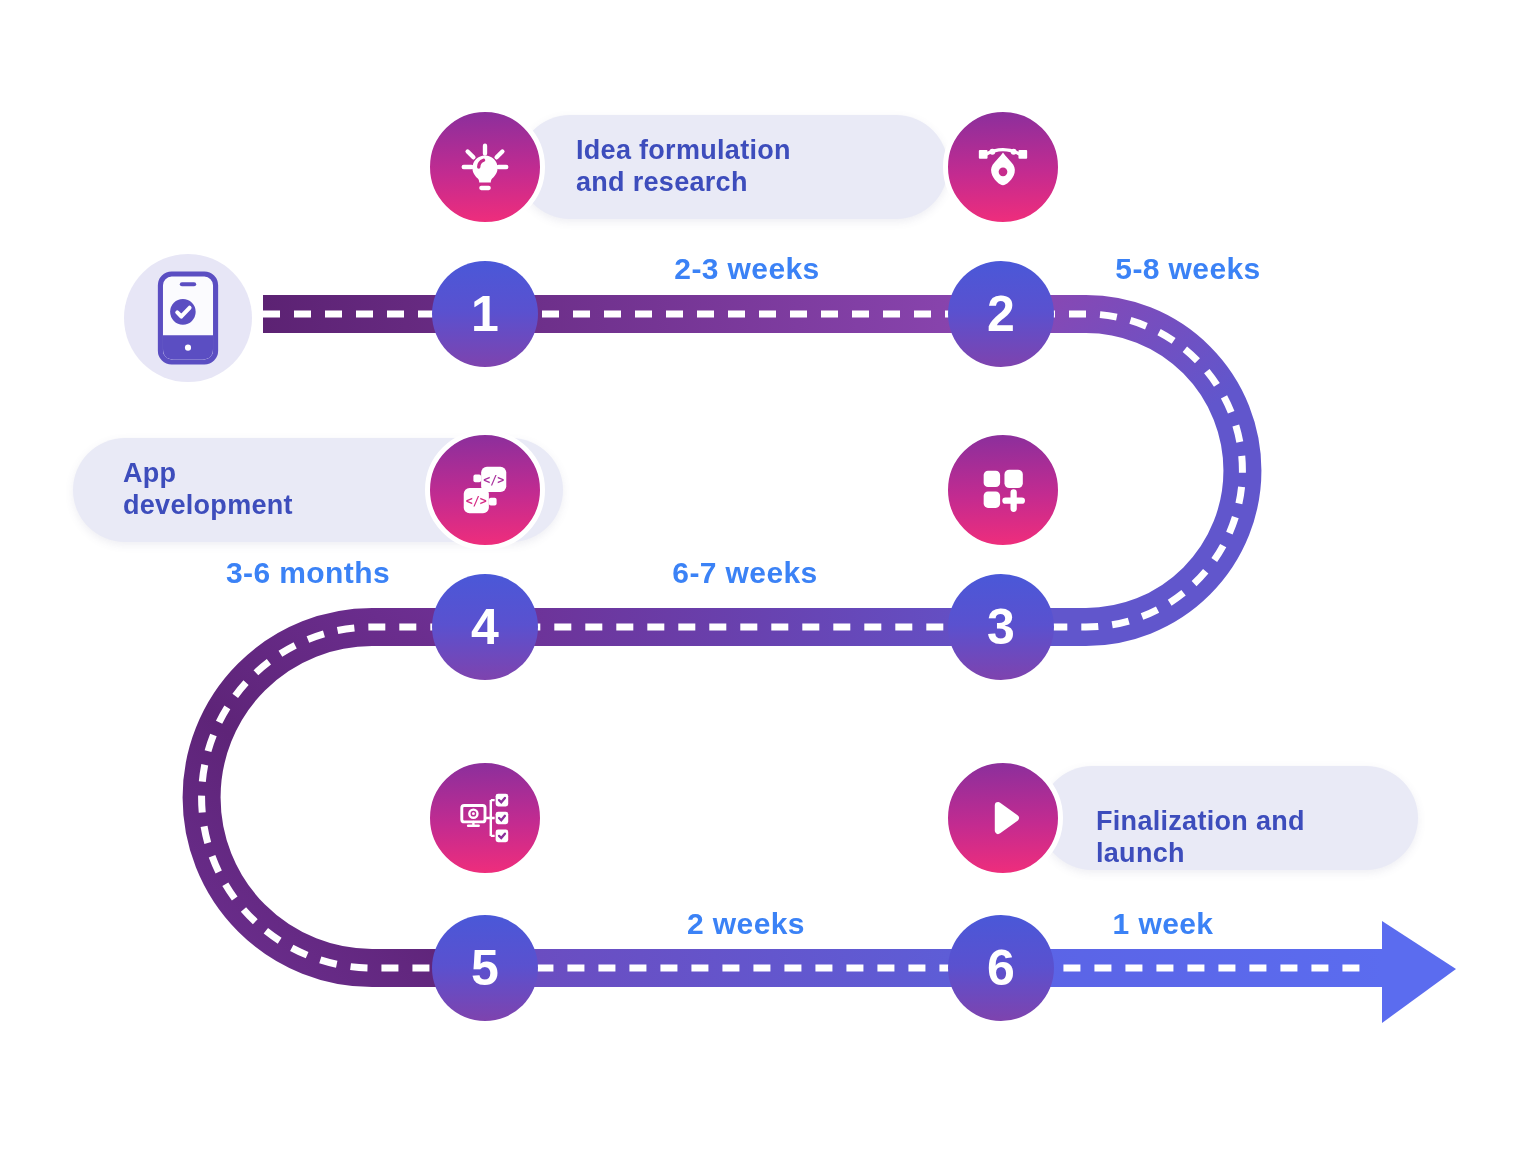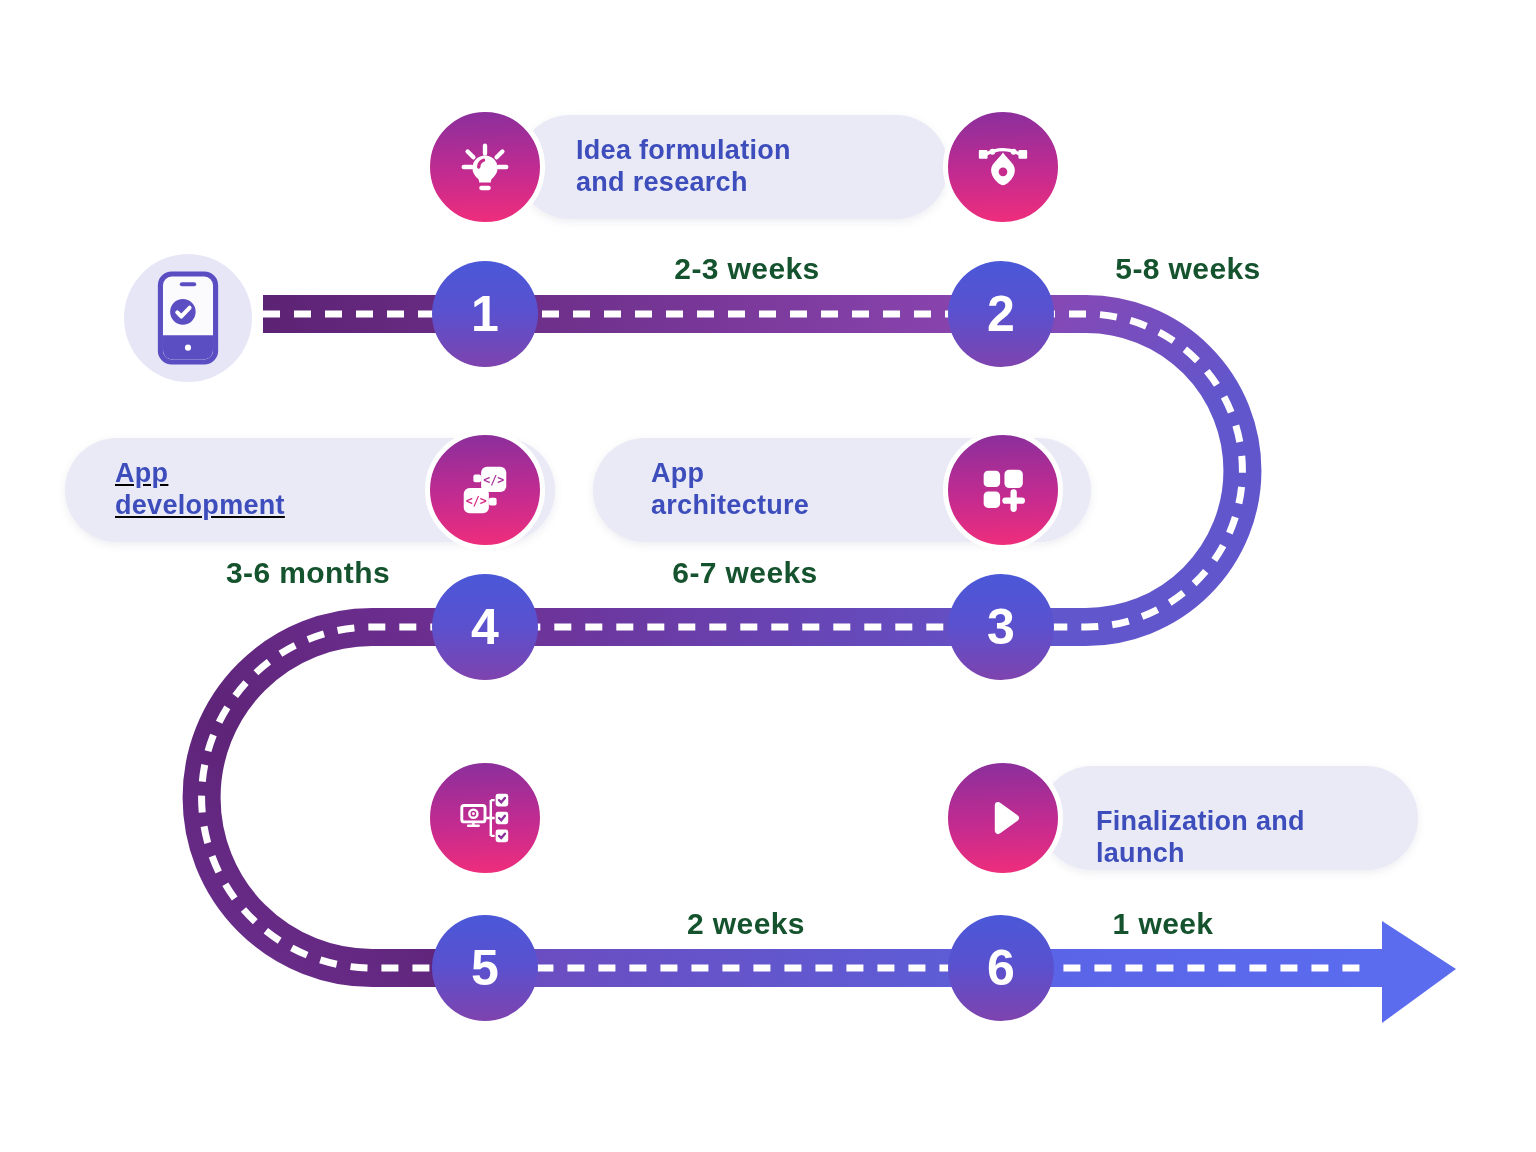--- a/index.html
+++ b/index.html
@@ -24,21 +24,21 @@
     display:flex;align-items:center;justify-content:center;z-index:4;
   }
   .node{
     position:absolute;width:106px;height:106px;border-radius:50%;
     background:linear-gradient(180deg,#4A58D8 0%,#5A51CF 48%,#7E43AE 100%);
     color:#ffffff;display:flex;align-items:center;justify-content:center;
     font-weight:bold;font-size:50px;z-index:3;
   }
   .duration{
     position:absolute;transform:translateX(-50%);white-space:nowrap;
-    font-weight:bold;font-size:30px;letter-spacing:.4px;color:#14532d;z-index:2;
+    font-weight:bold;font-size:30px;letter-spacing:.4px;color:#3b82f6;z-index:2;
   }
   .start-badge{
     position:absolute;left:116px;top:254px;width:128px;height:128px;border-radius:50%;
     background:#E7E6F6;display:flex;align-items:center;justify-content:center;z-index:3;
   }
 </style>
 </head>
 <body>
 
 <div class="canvas">
@@ -113,38 +113,35 @@
       <rect x="5" y="12.5" width="9" height="9" rx="1" fill="#FFFFFF"></rect>
       <rect x="46" y="12.5" width="9" height="9" rx="1" fill="#FFFFFF"></rect>
       <circle cx="19" cy="14.2" r="3" fill="#FFFFFF"></circle>
       <circle cx="41" cy="14.2" r="3" fill="#FFFFFF"></circle>
       <path d="M30 15 C36 24 44 27 42 36 C40.5 43 33 49 30 49 C27 49 19.5 43 18 36 C16 27 24 24 30 15 Z" fill="#FFFFFF"></path>
       <circle cx="30" cy="35" r="4.5" fill="#C62C8C"></circle>
     </svg>
   </div>
   <div class="duration" style="left:1180px;top:252px;">5-8 weeks</div>
 
-  <div class="stage-pill" style="left:57px;top:438px;width:440px;padding-left:50px;text-decoration:underline;">
+  <div class="stage-pill" style="left:65px;top:438px;width:440px;padding-left:50px;">
     <div class="pill-label" style="max-width:215px;">App development</div>
   </div>
   <div class="icon-circle" style="left:417px;top:430px;">
     <svg width="58" height="58" viewBox="0 0 60 60">
       <rect x="26" y="6" width="26" height="26" rx="6" fill="#FFFFFF"></rect>
       <text x="39" y="24" font-size="12" font-weight="bold" fill="#A92F9D" text-anchor="middle" font-family="DejaVu Sans Mono, monospace">&lt;/&gt;</text>
       <rect x="18" y="14" width="8" height="8" rx="2" fill="#FFFFFF"></rect>
       <rect x="8" y="28" width="26" height="26" rx="6" fill="#FFFFFF"></rect>
       <text x="21" y="46" font-size="12" font-weight="bold" fill="#D62A84" text-anchor="middle" font-family="DejaVu Sans Mono, monospace">&lt;/&gt;</text>
       <rect x="34" y="38" width="8" height="8" rx="2" fill="#FFFFFF"></rect>
     </svg>
   </div>
   <div class="duration" style="left:300px;top:556px;">3-6 months</div>
 
-  <div class="stage-pill" style="left:585px;top:438px;width:440px;padding-left:58px;">
-    <div class="pill-label" style="max-width:205px;">App architecture</div>
-  </div>
   <div class="icon-circle" style="left:935px;top:430px;">
     <svg width="58" height="58" viewBox="0 0 60 60">
       <rect x="10" y="10" width="17" height="17" rx="4.5" fill="#FFFFFF"></rect>
       <rect x="31.5" y="9" width="19" height="19" rx="5" fill="#FFFFFF"></rect>
       <rect x="10" y="31.5" width="17" height="17" rx="4.5" fill="#FFFFFF"></rect>
       <path d="M41 32.5 V49.5 M32.5 41 H49.5" stroke="#FFFFFF" stroke-width="6.5" stroke-linecap="round"></path>
     </svg>
   </div>
   <div class="duration" style="left:737px;top:556px;">6-7 weeks</div>
 

